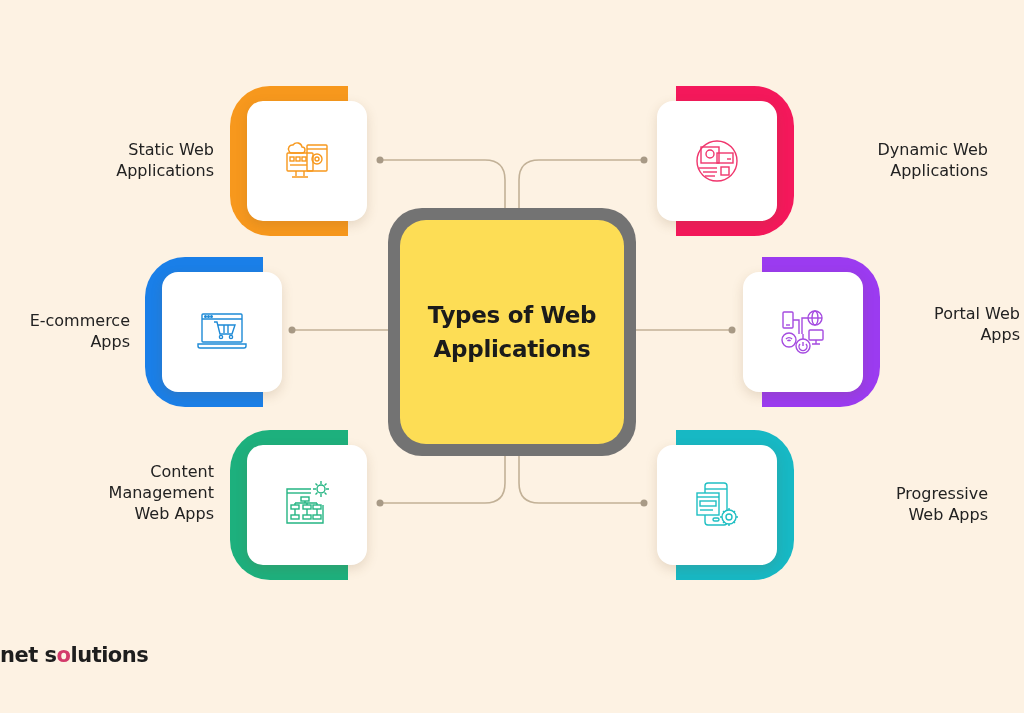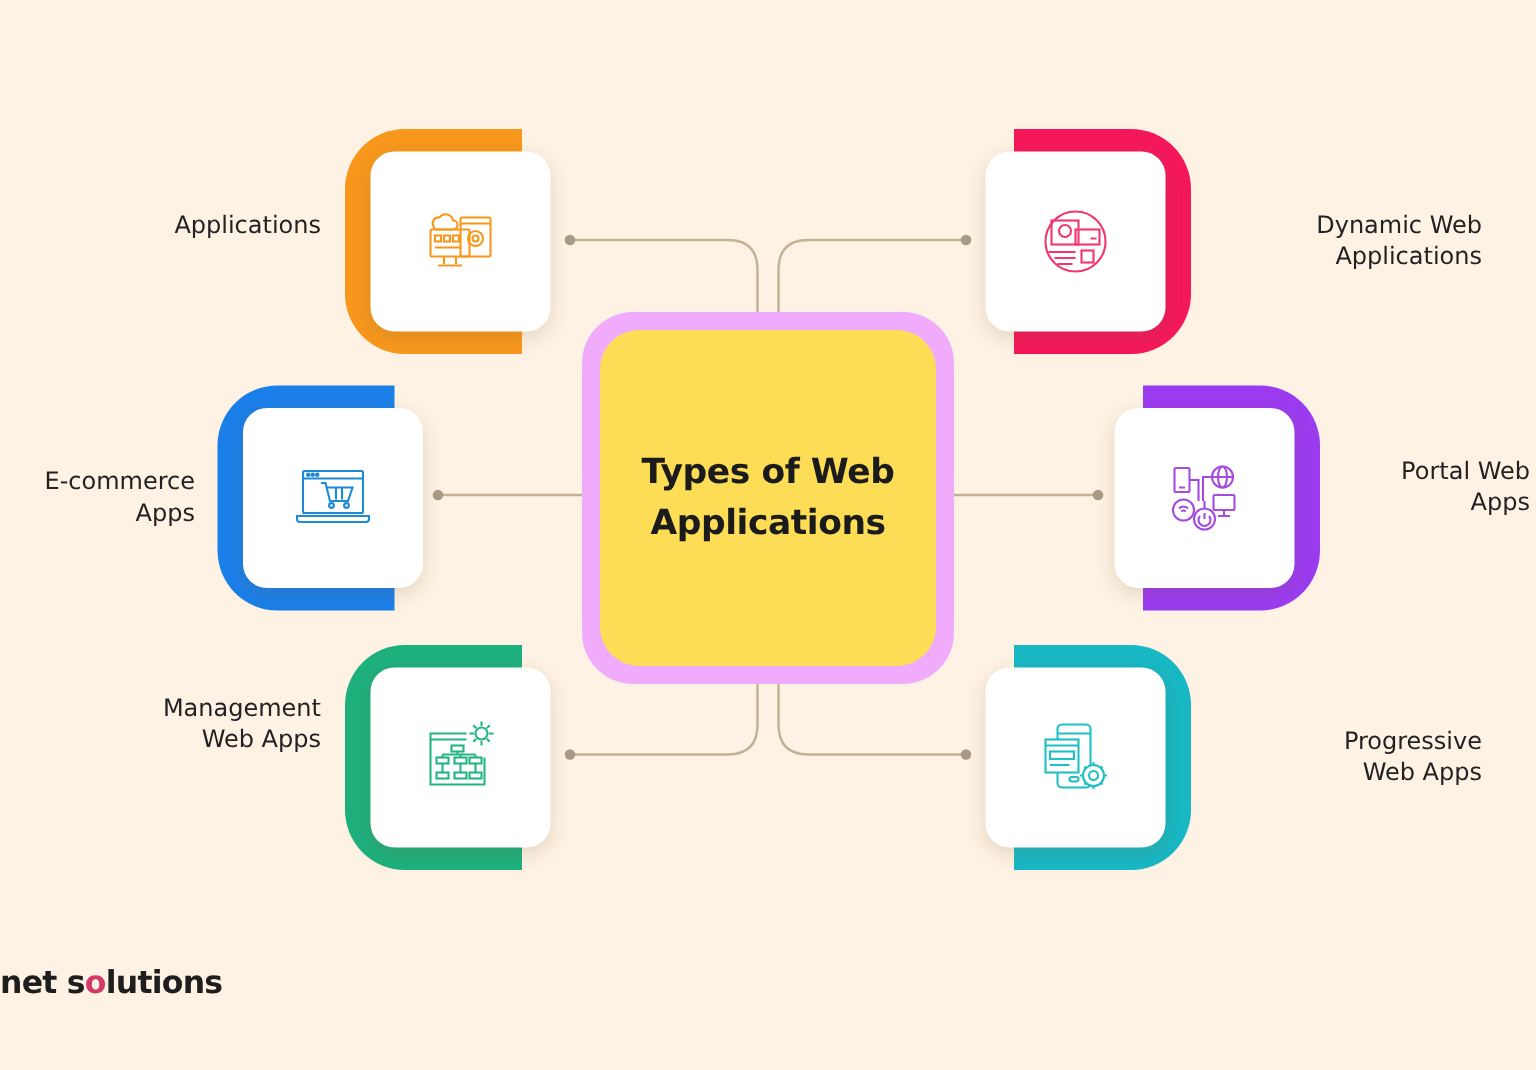--- a/index.html
+++ b/index.html
@@ -7,21 +7,21 @@
   body {
     background: #fdf2e3;
     font-family: "Liberation Sans", sans-serif;
     position: relative;
     color: #1f1f1f;
   }
   .connectors { position: absolute; left: 0; top: 0; width: 1024px; height: 713px; }
   .center-wrap {
     position: absolute; left: 388px; top: 208px;
     width: 248px; height: 248px;
-    background: #f0abfc; border-radius: 34px;
+    background: #737373; border-radius: 34px;
   }
   .center-box {
     position: absolute; left: 12px; top: 12px; right: 12px; bottom: 12px;
     background: #fddd55; border-radius: 26px;
     display: flex; align-items: center; justify-content: center;
     text-align: center;
   }
   .center-title {
     font-family: "DejaVu Sans", sans-serif;
     font-weight: bold; font-size: 23px; line-height: 34px;
@@ -94,20 +94,21 @@
       <path d="M15 36 v5 M23 36 v5 M11 42 h16"></path>
       <rect x="26" y="10" width="20" height="26" rx="1"></rect>
       <line x1="26" y1="14" x2="46" y2="14"></line>
       <circle cx="36" cy="24" r="5"></circle>
         <circle cx="36" cy="24" r="2"></circle>
       <path d="M8 16 a4 4 0 0 1 4-6 a5 5 0 0 1 9 2 a3 3 0 0 1 0 6 h-11 a3 3 0 0 1 -2-2z"></path>
     </svg>
   </div>
 </div>
 <div class="label l" style="left:60px; top:139px; width:154px;">
+  <span>Static Web</span>
   <span>Applications</span>
 </div>
 
 <div class="node right" style="left:644px; top:86px;">
   <div class="accent" style="background:#f4185b;"></div>
   <div class="card">
     <svg class="icon" viewBox="0 0 52 52" fill="none" stroke="#f0366d" stroke-width="1.4">
       <circle cx="26" cy="26" r="20"></circle>
       <rect x="10" y="12" width="18" height="16"></rect>
       <circle cx="19" cy="19" r="4"></circle>
@@ -185,20 +186,21 @@
         <rect x="22" y="26" width="8" height="4"></rect>
         <rect x="32" y="26" width="8" height="4"></rect>
       <rect x="10" y="36" width="8" height="4"></rect>
         <rect x="22" y="36" width="8" height="4"></rect>
         <rect x="32" y="36" width="8" height="4"></rect>
       <path d="M24 22 v2 M14 24 h22 M14 24 v2 M26 24 v2 M36 24 v2 M14 30 v6 M26 30 v6 M36 30 v6"></path>
     </svg>
   </div>
 </div>
 <div class="label l" style="left:60px; top:461px; width:154px;">
+  <span>Content</span>
   <span>Management</span>
   <span>Web Apps</span>
 </div>
 
 <div class="node right" style="left:644px; top:430px;">
   <div class="accent" style="background:#17b8c4;"></div>
   <div class="card">
     <svg class="icon" viewBox="0 0 52 52" fill="none" stroke="#1fbfc3" stroke-width="1.4">
       <rect x="14" y="4" width="22" height="42" rx="3"></rect>
       <line x1="14" y1="10" x2="36" y2="10"></line>

